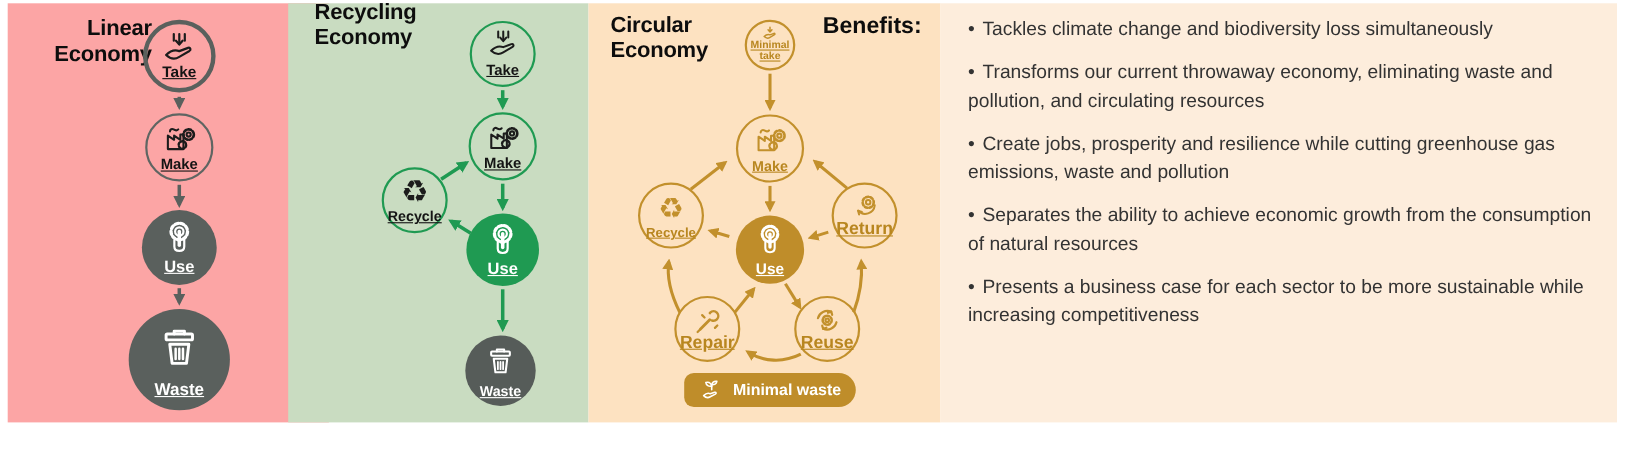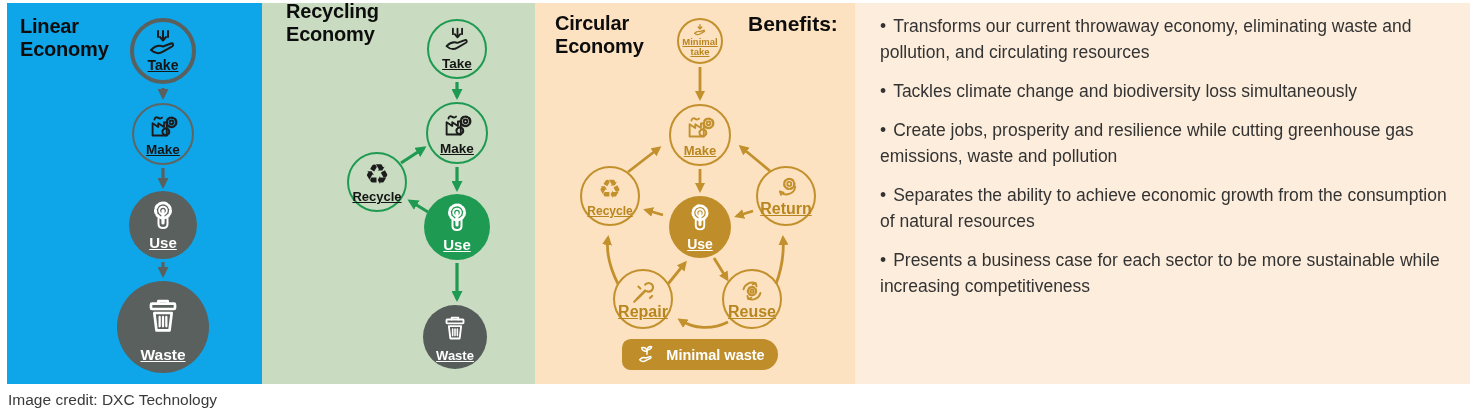--- a/index.html
+++ b/index.html
@@ -1,19 +1,19 @@
 <!DOCTYPE html>
 <html><head>
 <meta charset="utf-8">
 <style>
   html,body{margin:0;padding:0;background:#fff;}
   .page{position:relative;width:1478px;height:420px;background:#ffffff;
         font-family:"Liberation Sans",sans-serif;overflow:hidden;}
   .panel{position:absolute;top:3px;height:381px;}
-  .p-linear{left:7px;width:292px;background:#0ea5e9;}
+  .p-linear{left:7px;width:292px;background:#fca5a5;text-align:right;}
   .p-recycling{left:262px;width:273px;background:#c9dcc1;}
   .p-circular{left:535px;width:320px;background:#fde2c1;}
   .p-benefits{left:855px;width:615px;background:#fdeddc;}
 
   .panel-title{position:absolute;margin:0;font-size:20px;font-weight:bold;color:#0d0d0d;
                line-height:1.16;letter-spacing:-0.2px;}
   .t-linear{left:20px;top:12px;width:118px;}
   .t-recycling{left:286px;top:0;width:130px;}
   .t-circular{left:555px;top:12px;width:118px;}
   .benefits-heading{position:absolute;left:748px;top:12px;margin:0;font-size:21px;
@@ -64,22 +64,22 @@
 
   <section class="panel p-recycling"></section>
   <h2 class="panel-title t-recycling">Recycling Economy</h2>
 
   <section class="panel p-circular"></section>
   <h2 class="panel-title t-circular">Circular Economy</h2>
 
   <section class="panel p-benefits"></section>
   <h2 class="benefits-heading">Benefits:</h2>
   <div class="benefits-body">
+    <p class="benefit"><span class="bullet">•</span><span>Tackles climate change and biodiversity loss simultaneously</span></p>
     <p class="benefit"><span class="bullet">•</span><span>Transforms our current throwaway economy, eliminating waste and pollution, and circulating resources</span></p>
-    <p class="benefit"><span class="bullet">•</span><span>Tackles climate change and biodiversity loss simultaneously</span></p>
     <p class="benefit"><span class="bullet">•</span><span>Create jobs, prosperity and resilience while cutting greenhouse gas emissions, waste and pollution</span></p>
     <p class="benefit"><span class="bullet">•</span><span>Separates the ability to achieve economic growth from the consumption of natural resources</span></p>
     <p class="benefit"><span class="bullet">•</span><span>Presents a business case for each sector to be more sustainable while increasing competitiveness</span></p>
   </div>
 
   <div class="node ring-gray-thick" style="left:130px;top:18px;width:66px;height:66px;">
     <span class="nicon ink-black" style="top:5px;">
       <svg width="36" height="36" viewBox="0 0 36 36" fill="none" stroke="currentColor" stroke-width="2" stroke-linecap="round" stroke-linejoin="round">
         <path d="M13 4v6M18 4v8M23 4v6"></path>
           <path d="M15 10l3 3.5L21 10"></path>
@@ -301,14 +301,13 @@
       <path d="M628,172 L659,148"></path>
         <path d="M770,171 L741,147"></path>
       <path d="M618,284 C610,268 606,252 608,238"></path>
         <path d="M776,284 C782,268 784,252 783,238"></path>
       <path d="M668,284 L685,263"></path>
         <path d="M714,258 L727,279"></path>
       <path d="M728,322 C712,330 694,329 680,320"></path>
     </g>
   </svg>
 
-  <div class="credit">Image credit: DXC Technology</div>
 </div>
 
 </body></html>

